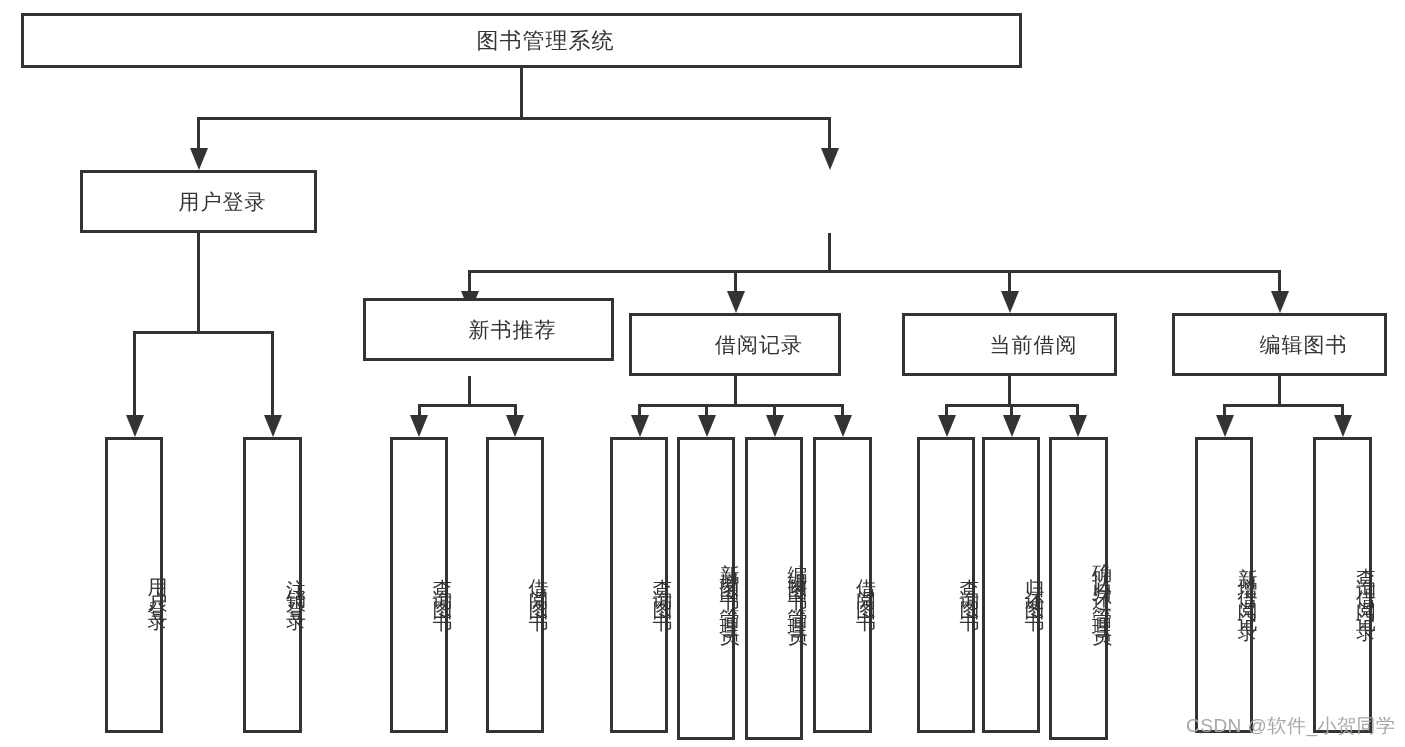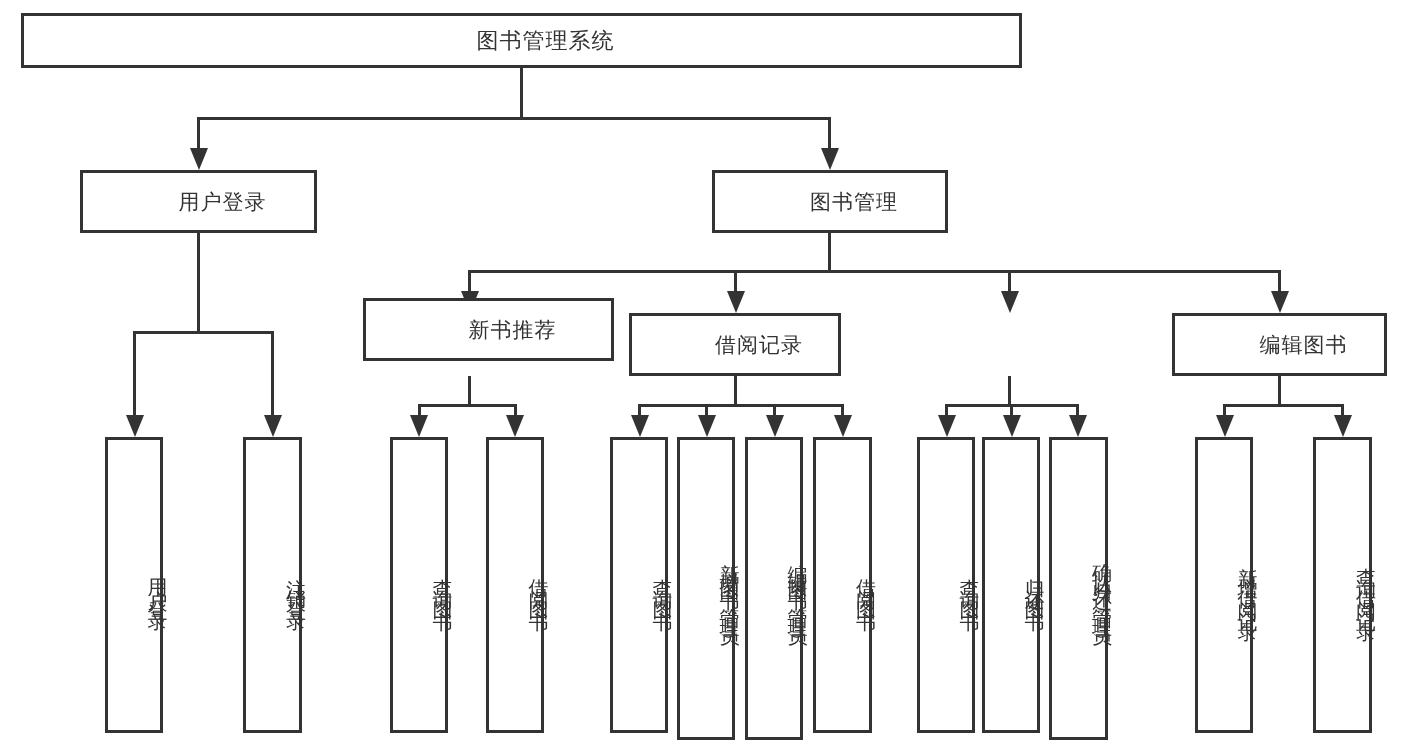--- a/index.html
+++ b/index.html
@@ -39,21 +39,20 @@
   <div class="box hbox root-box" style="left:21px;top:13px;width:1001px;height:55px">图书管理系统</div>
 
   <div class="vline" style="left:520px;top:68px;width:3px;height:51px"></div>
   <div class="hline" style="left:197px;top:117px;width:634px;height:3px"></div>
   <div class="vline" style="left:197px;top:117px;width:3px;height:35px"></div>
   <div class="vline" style="left:828px;top:117px;width:3px;height:35px"></div>
   <div class="arrow" style="left:190px;top:148px"></div>
   <div class="arrow" style="left:821px;top:148px"></div>
 
   <div class="box hbox" style="left:80px;top:170px;width:237px;height:63px">用户登录</div>
-  <div class="box hbox" style="left:712px;top:170px;width:236px;height:63px">图书管理</div>
 
   <div class="vline" style="left:197px;top:233px;width:3px;height:100px"></div>
   <div class="hline" style="left:133px;top:331px;width:141px;height:3px"></div>
   <div class="vline" style="left:133px;top:331px;width:3px;height:88px"></div>
   <div class="vline" style="left:271px;top:331px;width:3px;height:88px"></div>
   <div class="arrow" style="left:126px;top:415px"></div>
   <div class="arrow" style="left:264px;top:415px"></div>
 
   <div class="vline" style="left:828px;top:233px;width:3px;height:39px"></div>
   <div class="hline" style="left:468px;top:270px;width:813px;height:3px"></div>
@@ -61,20 +60,21 @@
   <div class="vline" style="left:734px;top:270px;width:3px;height:27px"></div>
   <div class="vline" style="left:1008px;top:270px;width:3px;height:27px"></div>
   <div class="vline" style="left:1278px;top:270px;width:3px;height:27px"></div>
   <div class="arrow" style="left:461px;top:291px"></div>
   <div class="arrow" style="left:727px;top:291px"></div>
   <div class="arrow" style="left:1001px;top:291px"></div>
   <div class="arrow" style="left:1271px;top:291px"></div>
 
   <div class="box hbox" style="left:363px;top:298px;width:251px;height:63px">新书推荐</div>
   <div class="box hbox" style="left:629px;top:313px;width:212px;height:63px">借阅记录</div>
+  <div class="box hbox" style="left:902px;top:313px;width:215px;height:63px">当前借阅</div>
   <div class="box hbox" style="left:1172px;top:313px;width:215px;height:63px">编辑图书</div>
 
   <div class="vline" style="left:468px;top:376px;width:3px;height:30px"></div>
   <div class="hline" style="left:418px;top:404px;width:98px;height:3px"></div>
   <div class="vline" style="left:418px;top:404px;width:3px;height:16px"></div>
   <div class="vline" style="left:514px;top:404px;width:3px;height:16px"></div>
   <div class="arrow" style="left:410px;top:415px"></div>
   <div class="arrow" style="left:506px;top:415px"></div>
 
   <div class="vline" style="left:734px;top:376px;width:3px;height:30px"></div>
@@ -115,14 +115,15 @@
   <div class="box vbox vbox-long" style="left:745px;top:437px;width:58px;height:303px">编辑图书（管理员）</div>
   <div class="box vbox" style="left:813px;top:437px;width:59px;height:296px">借阅图书</div>
 
   <div class="box vbox" style="left:917px;top:437px;width:58px;height:296px">查询图书</div>
   <div class="box vbox" style="left:982px;top:437px;width:58px;height:296px">归还图书</div>
   <div class="box vbox vbox-long" style="left:1049px;top:437px;width:59px;height:303px">确认归还（管理员）</div>
 
   <div class="box vbox" style="left:1195px;top:437px;width:58px;height:296px">新增借阅记录</div>
   <div class="box vbox" style="left:1313px;top:437px;width:59px;height:296px">查询借阅记录</div>
 
+  <div class="watermark">CSDN @软件_小贺同学</div>
 
 </div>
 
 </body></html>

